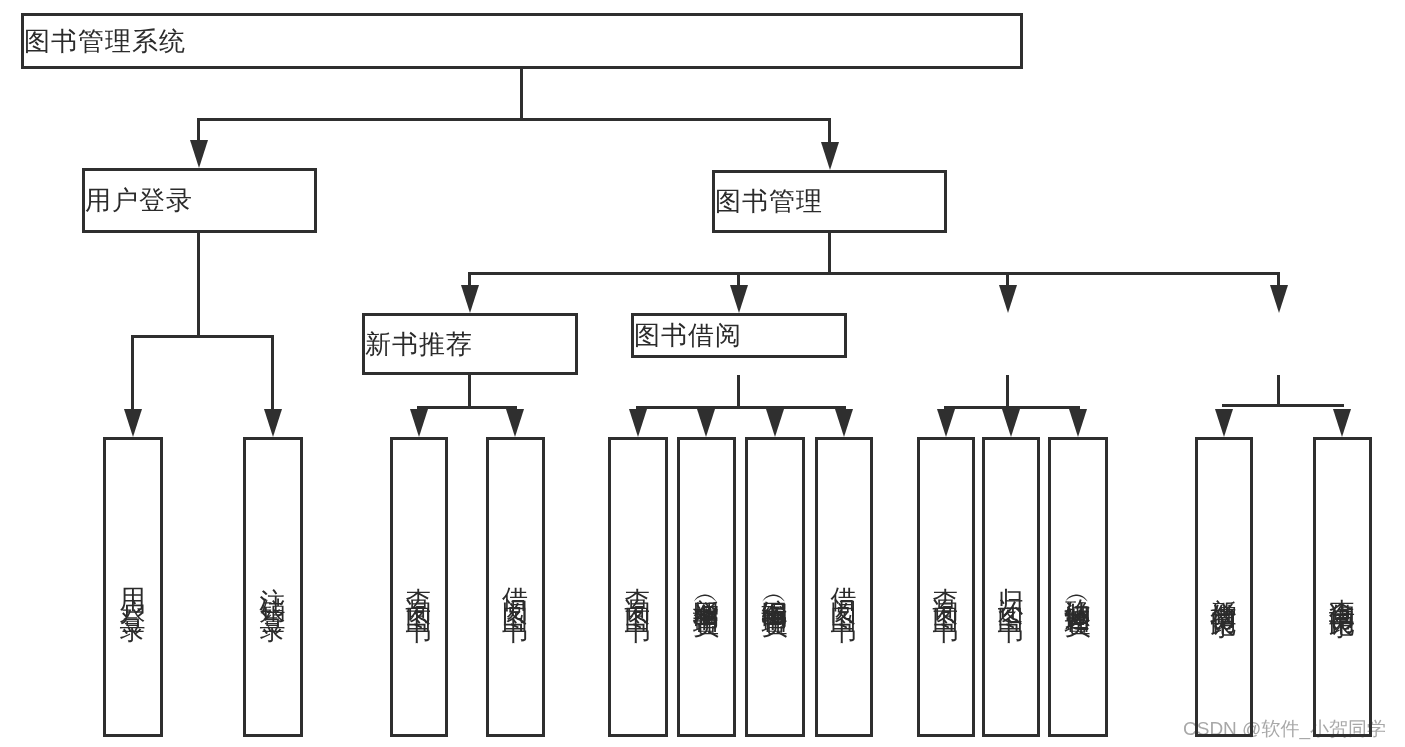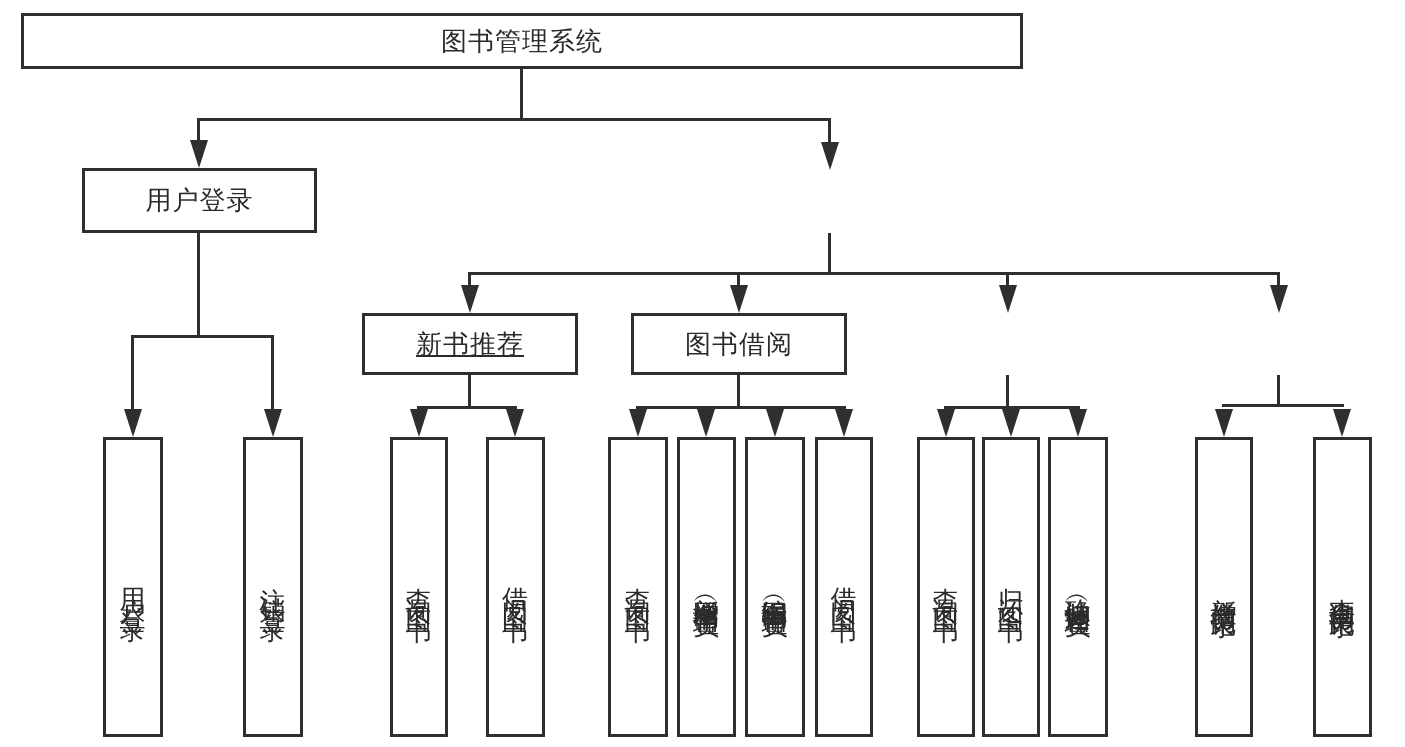--- a/index.html
+++ b/index.html
@@ -15,21 +15,21 @@
     width:1405px;height:747px;
     background:var(--background);
     overflow:hidden;
   }
   
   .box{
     position:absolute;
     box-sizing:border-box;
     border:3px solid var(--line);
     background:transparent;
-    display:flex;align-items:center;justify-content:center;
+    display:flex;align-items:center;justify-content:flex-start;
     font-size:26px;letter-spacing:1px;color:var(--text);
     z-index:2;
   }
   
   .leaf{
     position:absolute;
     box-sizing:border-box;
     border:3px solid var(--line);
     background:transparent;
     display:flex;align-items:center;justify-content:center;
@@ -61,20 +61,21 @@
     left:1183px;top:716px;
     font-size:19px;color:var(--watermark);
     z-index:0;white-space:nowrap;
   }
 </style>
 </head>
 <body>
 
 <div id="canvas">
 
+  <div class="watermark">CSDN @软件_小贺同学</div>
 
   <div class="vl" style="left:520px;top:69px;height:50px;"></div>
   <div class="hl" style="left:197px;top:118px;width:634px;"></div>
   <div class="vl" style="left:197px;top:118px;height:26px;"></div>
   <div class="ah" style="left:190px;top:140px;"></div>
   <div class="vl" style="left:828px;top:118px;height:28px;"></div>
   <div class="ah" style="left:821px;top:142px;"></div>
 
   <div class="vl" style="left:197px;top:233px;height:102px;"></div>
   <div class="hl" style="left:131px;top:335px;width:143px;"></div>
@@ -118,26 +119,29 @@
   <div class="ah" style="left:1333px;top:409px;"></div>
 
   <div class="box" style="left:21px;top:13px;width:1002px;height:56px;">
     <span>图书管理系统</span>
   </div>
 
   <div class="box" style="left:82px;top:168px;width:235px;height:65px;">
     <span>用户登录</span>
   </div>
 
+  <div class="box" style="left:712px;top:170px;width:235px;height:63px;">
+    <span>图书管理</span>
+  </div>
 
-  <div class="box" style="left:362px;top:313px;width:216px;height:62px;text-decoration:underline;">
+  <div class="box" style="left:362px;top:313px;width:216px;height:62px;">
     <span>新书推荐</span>
   </div>
 
-  <div class="box" style="left:631px;top:313px;width:216px;height:62px;">
+  <div class="box" style="left:631px;top:313px;width:216px;height:45px;">
     <span>图书借阅</span>
   </div>
 
 
 
   <div class="leaf" style="left:103px;width:60px;">
     <span class="sp-short">用户登录</span>
   </div>
   <div class="leaf" style="left:243px;width:60px;">
     <span class="sp-short">注销登录</span>

